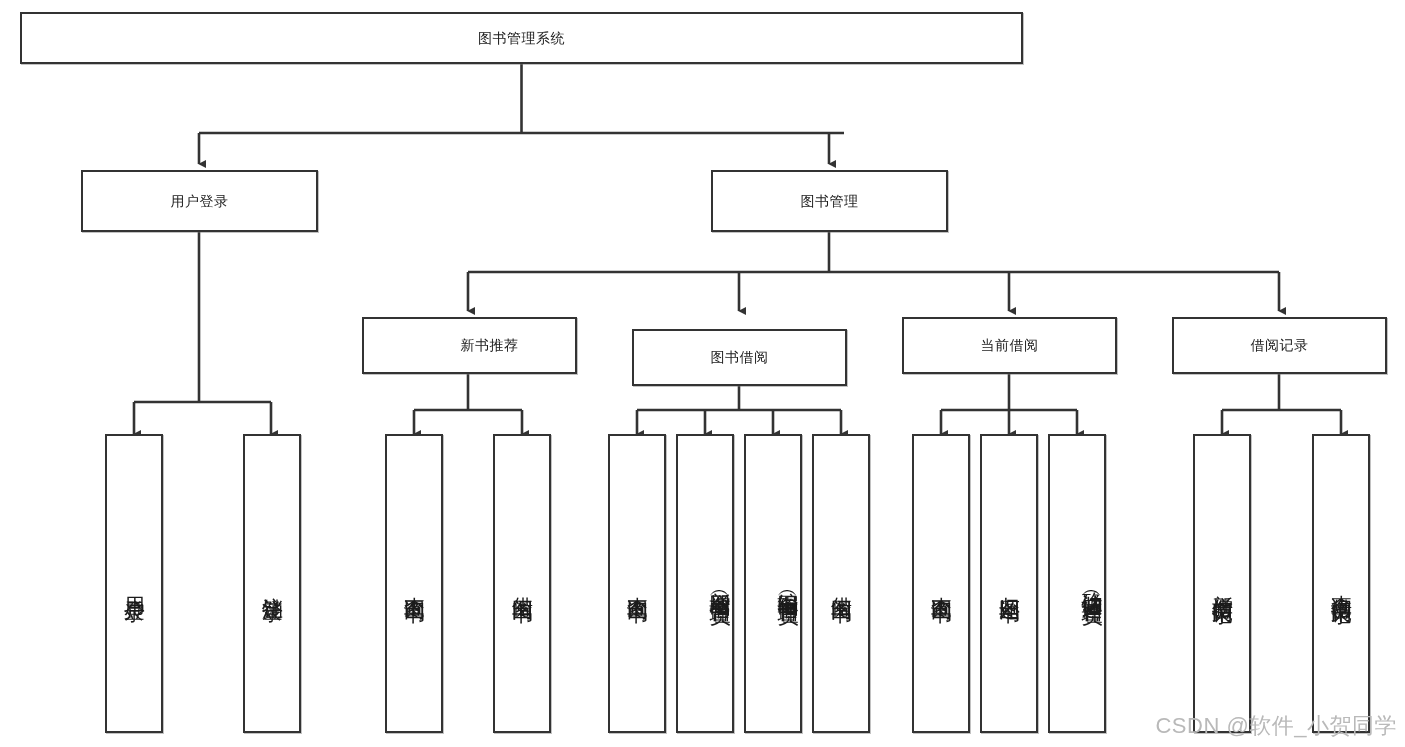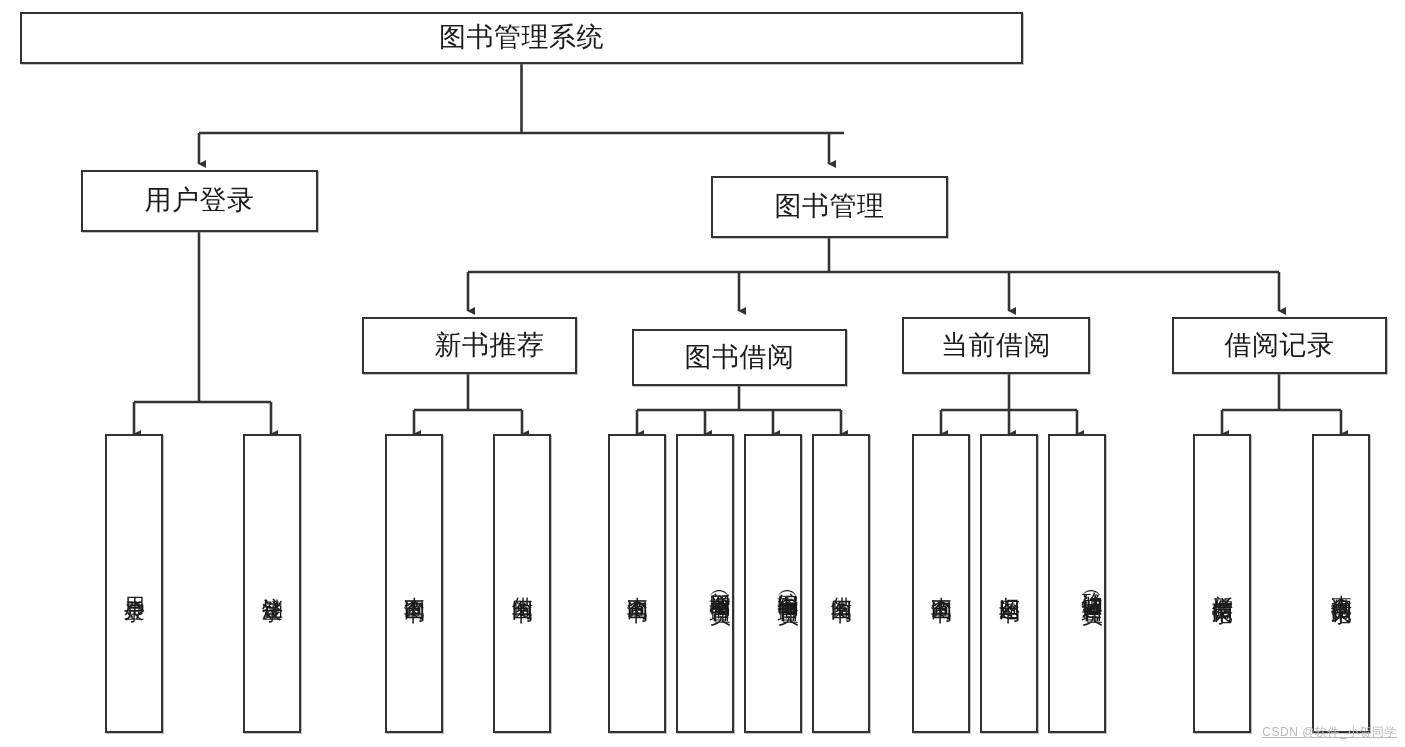--- a/index.html
+++ b/index.html
@@ -23,21 +23,21 @@
     border: 2px solid #333333;
     background: #ffffff;
     display: flex;
     align-items: center;
     justify-content: center;
     color: #1b1b1b;
     line-height: 1.18;
     box-shadow: 1px 1px 0 rgba(120,120,120,0.45);
   }
   .node.h {
-    font-size: 27px;
+    font-size: 14px;
     letter-spacing: 0.5px;
   }
   .node.v {
     writing-mode: vertical-rl;
     text-orientation: upright;
     font-size: 21px;
     letter-spacing: 2px;
     padding: 6px 0;
     align-items: flex-start;
     justify-content: center;
@@ -55,25 +55,24 @@
     left: 0;
     top: 0;
     width: 1405px;
     height: 747px;
     pointer-events: none;
   }
   .watermark {
     position: absolute;
     right: 8px;
     bottom: 6px;
-    font-size: 12px;
+    font-size: 22px;
     color: #b9b9b9;
     letter-spacing: 0.5px;
     white-space: nowrap;
-    text-decoration: underline;
   }
 </style>
 </head>
 <body>
 
 <div id="canvas">
 
   <svg class="links" viewBox="0 0 1405 747">
     <defs>
       <marker id="arrow" markerWidth="9" markerHeight="9" refX="4.5" refY="7.4" orient="auto" markerUnits="userSpaceOnUse">
@@ -124,31 +123,31 @@
     </g>
   </svg>
 
   <div class="node h" style="left:20px; top:12px; width:1003px; height:52px;">
     <span class="txt">图书管理系统</span>
   </div>
 
   <div class="node h" style="left:81px; top:170px; width:237px; height:62px;">
     <span class="txt">用户登录</span>
   </div>
-  <div class="node h" style="left:711px; top:170px; width:237px; height:62px;margin-top:6px;">
+  <div class="node h" style="left:711px; top:170px; width:237px; height:62px;">
     <span class="txt">图书管理</span>
   </div>
 
   <div class="node h" style="left:362px; top:317px; width:215px; height:57px;padding-left:40px;">
     <span class="txt">新书推荐</span>
   </div>
   <div class="node h" style="left:632px; top:329px; width:215px; height:57px;">
     <span class="txt">图书借阅</span>
   </div>
-  <div class="node h" style="left:902px; top:317px; width:188px; height:57px;">
+  <div class="node h" style="left:902px; top:317px; width:215px; height:57px;">
     <span class="txt">当前借阅</span>
   </div>
   <div class="node h" style="left:1172px; top:317px; width:215px; height:57px;">
     <span class="txt">借阅记录</span>
   </div>
 
   <div class="node v center" style="left:105px; top:434px; width:58px; height:299px;">
     <span class="txt">用户登录</span>
   </div>
   <div class="node v center" style="left:243px; top:434px; width:58px; height:299px;">

